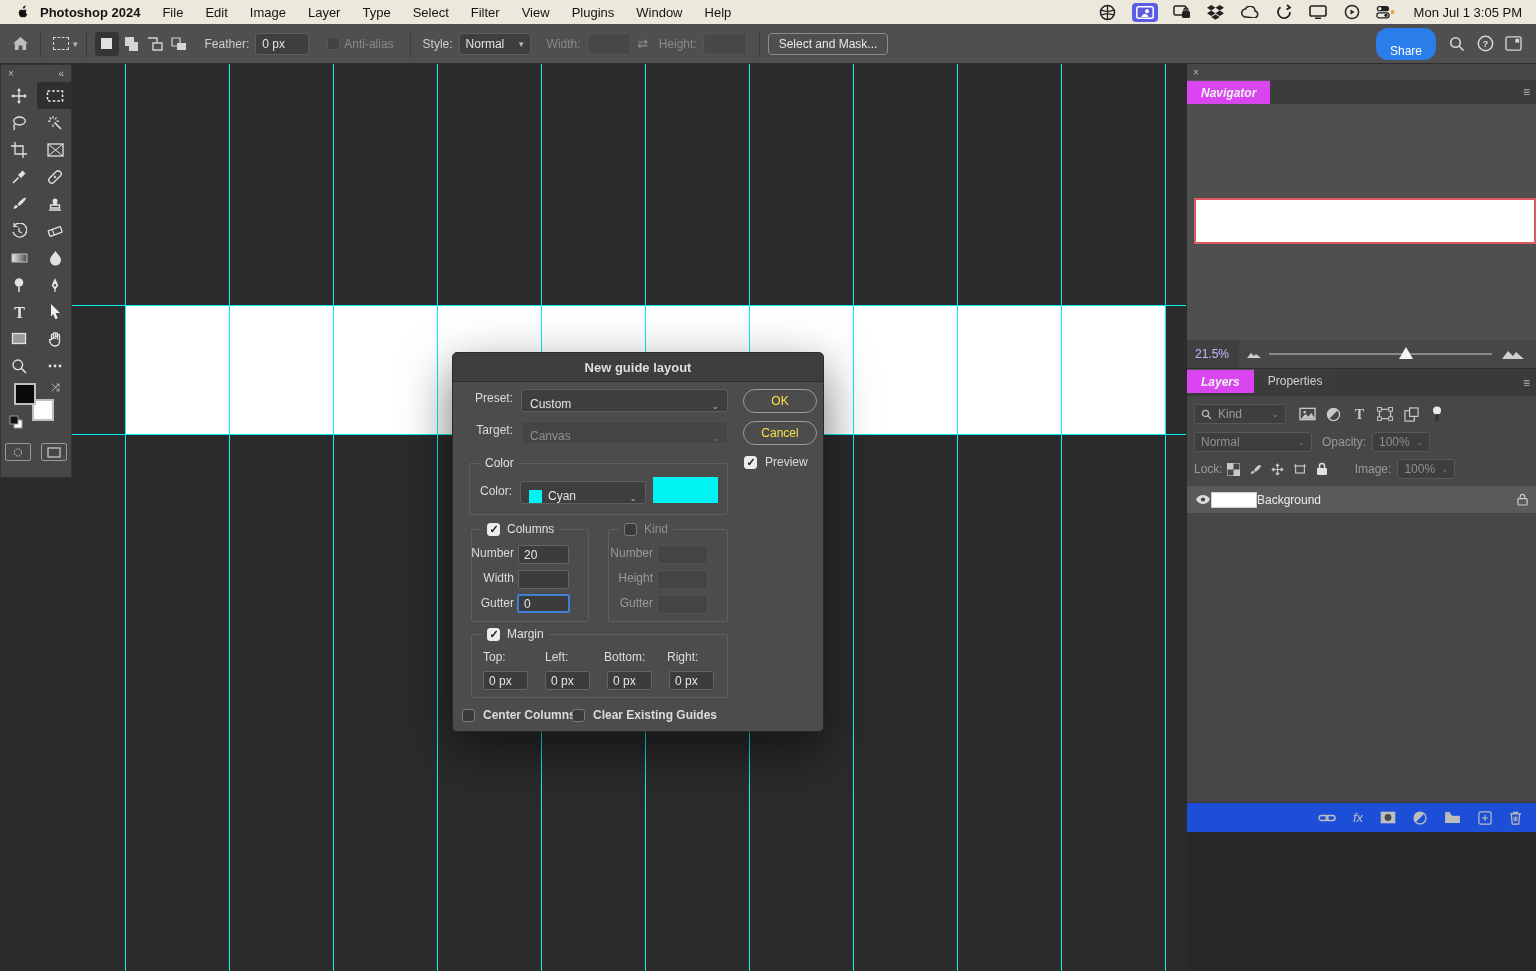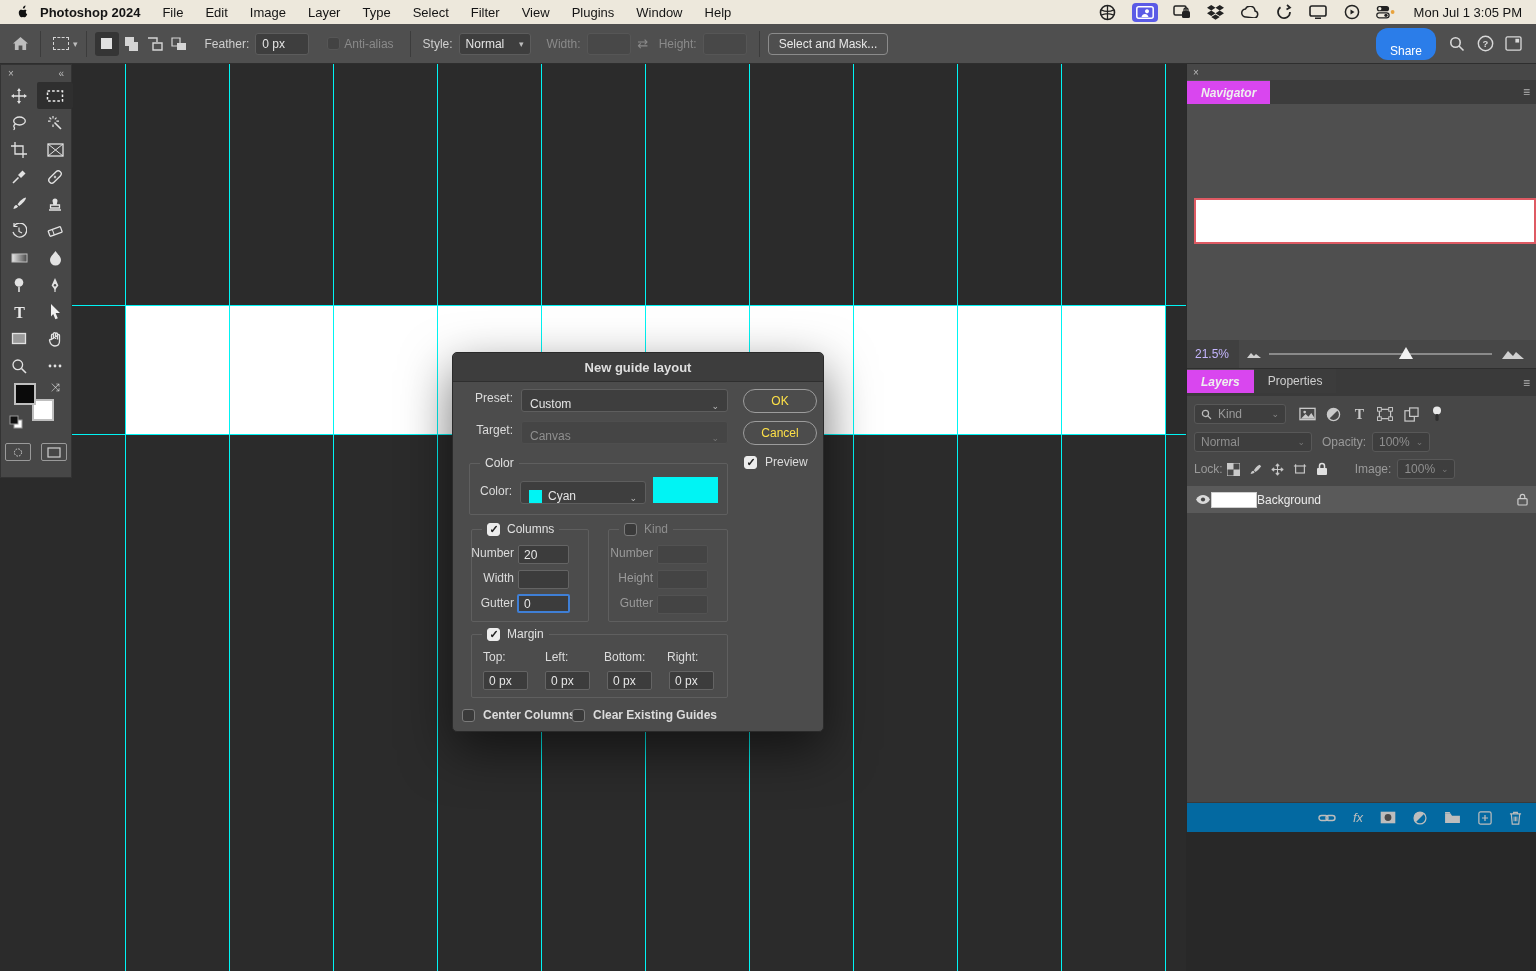--- a/index.html
+++ b/index.html
@@ -107,21 +107,21 @@
                border-right:7px solid transparent; border-bottom:12px solid #F2F2F2; }
   .mtn { color:#cfcfcf; }
   #layers-tabs { height:28px; background:#3A3A3A; display:flex; align-items:stretch; position:relative; border-top:1px solid #2e2e2e; }
   .lrow { display:flex; align-items:center; padding:0 7px; }
   .lr-select { background:#3E3E3E; border:1px solid #585858; border-radius:3px; height:20px; display:flex;
                align-items:center; padding:0 6px; gap:6px; }
   .lr-select.dim-t { color:#8f8f8f; }
   .fico { width:26px; display:flex; align-items:center; justify-content:center; }
   #layer-row { height:27px; background:#5A5A5A; display:flex; align-items:center; gap:0; padding:0 8px;text-align:center; }
   #layer-thumb { width:46px; height:16px; background:#fff; border:1px solid #CFCFCF; }
-  #layers-bottom { position:absolute; bottom:0; left:0; width:100%; height:30px; background:#0369a1;
+  #layers-bottom { position:absolute; bottom:0; left:0; width:100%; height:30px; background:#1d4ed8;
                    border-top:1px solid #3a3a3a; display:flex; align-items:center; justify-content:flex-end;
                    gap:17px; padding-right:14px; color:#BDBDBD; }
   .muted { color:#9a9a9a; }
   svg.ic { display:block; }
 </style>
 </head>
 <body>
 
 <div id="stage">
 

